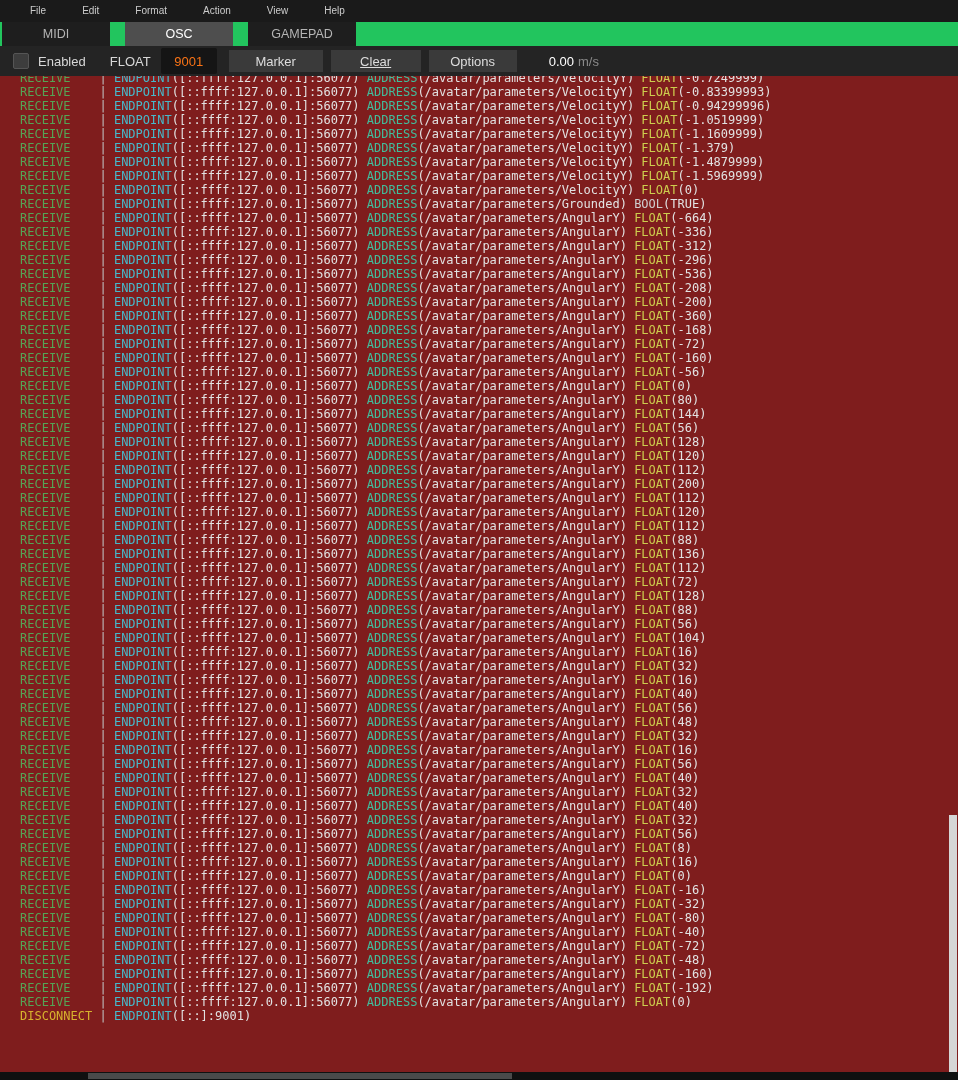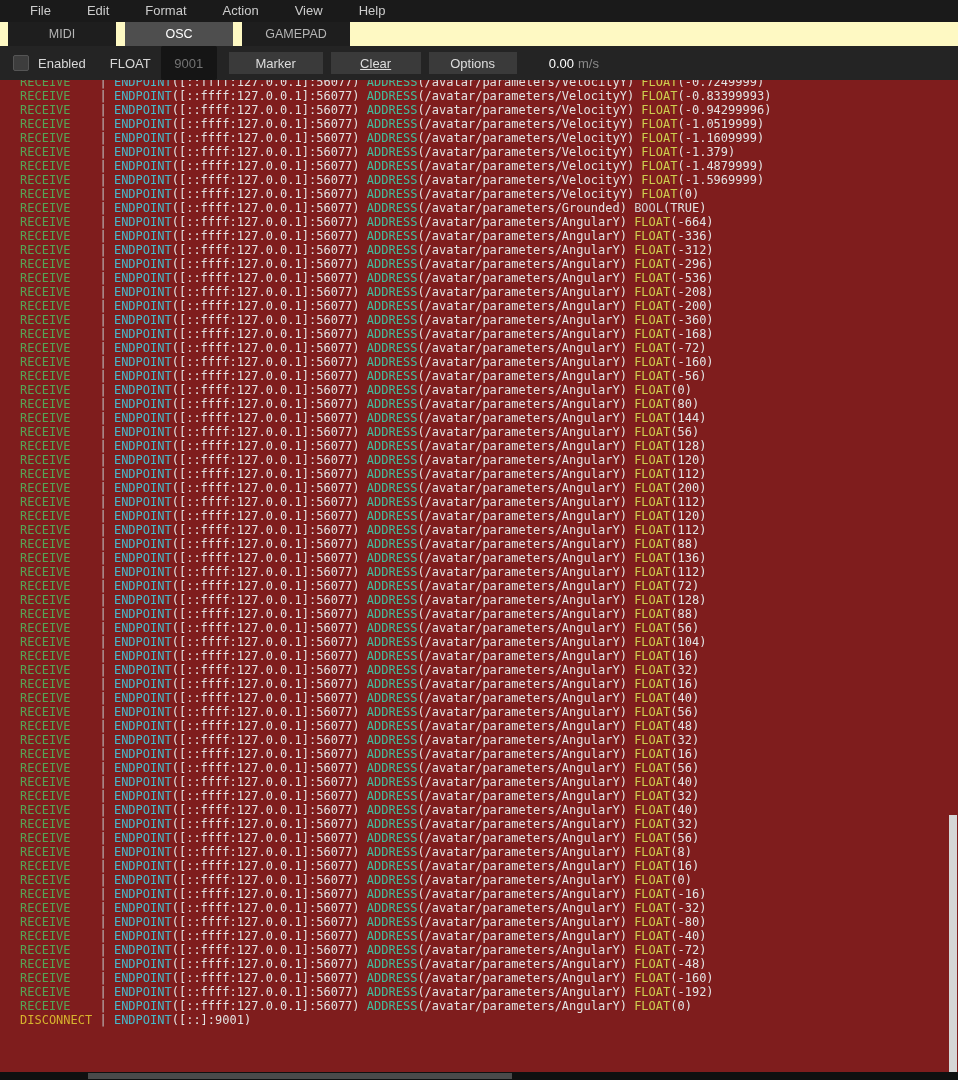--- a/index.html
+++ b/index.html
@@ -11,34 +11,34 @@
   .titlebar { flex: 0 0 40px; background: #ffffff; display: flex; align-items: center; }
   .app-icon { width: 20px; height: 20px; margin-left: 12px; background: #262626; border-radius: 4px;
               display: flex; flex-direction: column; justify-content: center; align-items: center; gap: 2px; }
   .app-icon i { display: block; width: 12px; height: 2px; background: #fff; }
   .title { margin-left: 10px; font-size: 13px; color: #111; }
   .win-controls { margin-left: auto; display: flex; height: 100%; }
   .win-btn { width: 46px; height: 100%; display: flex; align-items: center; justify-content: center; }
 
   
   .menubar { flex: 0 0 22px; background: #1a1a1a; display: flex; align-items: center; padding-left: 12px; }
-  .menu-item { padding: 0 18px; font-size: 13px; color: #cccccc; line-height: 22px; }
+  .menu-item { padding: 0 18px; font-size: 10px; color: #cccccc; line-height: 22px; }
 
   
-  .tabbar { flex: 0 0 24px; background: #fef9c3; display: flex; gap: 9px; padding-left: 8px; }
+  .tabbar { flex: 0 0 24px; background: #22c55e; display: flex; gap: 15px; padding-left: 2px; }
   .tab { width: 108px; display: flex; align-items: center; justify-content: center; font-size: 12.5px;
          background: #1e1e1e; color: #b5b5b5; }
   .tab.active { background: #4e4e4e; color: #ffffff; }
 
   
   .toolbar { flex: 0 0 30px; background: #242424; display: flex; align-items: center; font-size: 13px; color: #d8d8d8; }
   .checkbox { width: 16px; height: 16px; margin-left: 13px; background: #3d3d3d; border: 1px solid #555; border-radius: 2px; }
   .lbl-enabled { margin-left: 9px; }
   .lbl-port { margin-left: 24px; }
-  .port-field { margin-left: 10px; width: 56px; height: 34px; background: #151515; color: #737373;
+  .port-field { margin-left: 10px; width: 56px; height: 26px; background: #151515; color: #f97316;
                 display: flex; align-items: center; justify-content: center; border-radius: 2px; }
   .tb-btn { height: 22px; background: #3a3a3a; color: #dddddd; display: flex; align-items: center;
             justify-content: center; border-radius: 0; }
   .btn-marker { width: 94px; margin-left: 12px; }
   .btn-clear  { width: 90px; margin-left: 8px; text-decoration: underline; }
   .btn-options{ width: 88px; margin-left: 8px; }
   .rate { margin-left: 32px; color: #ffffff; }
   .rate-unit { color: #8a8a8a; margin-left: 4px; }
 
   

